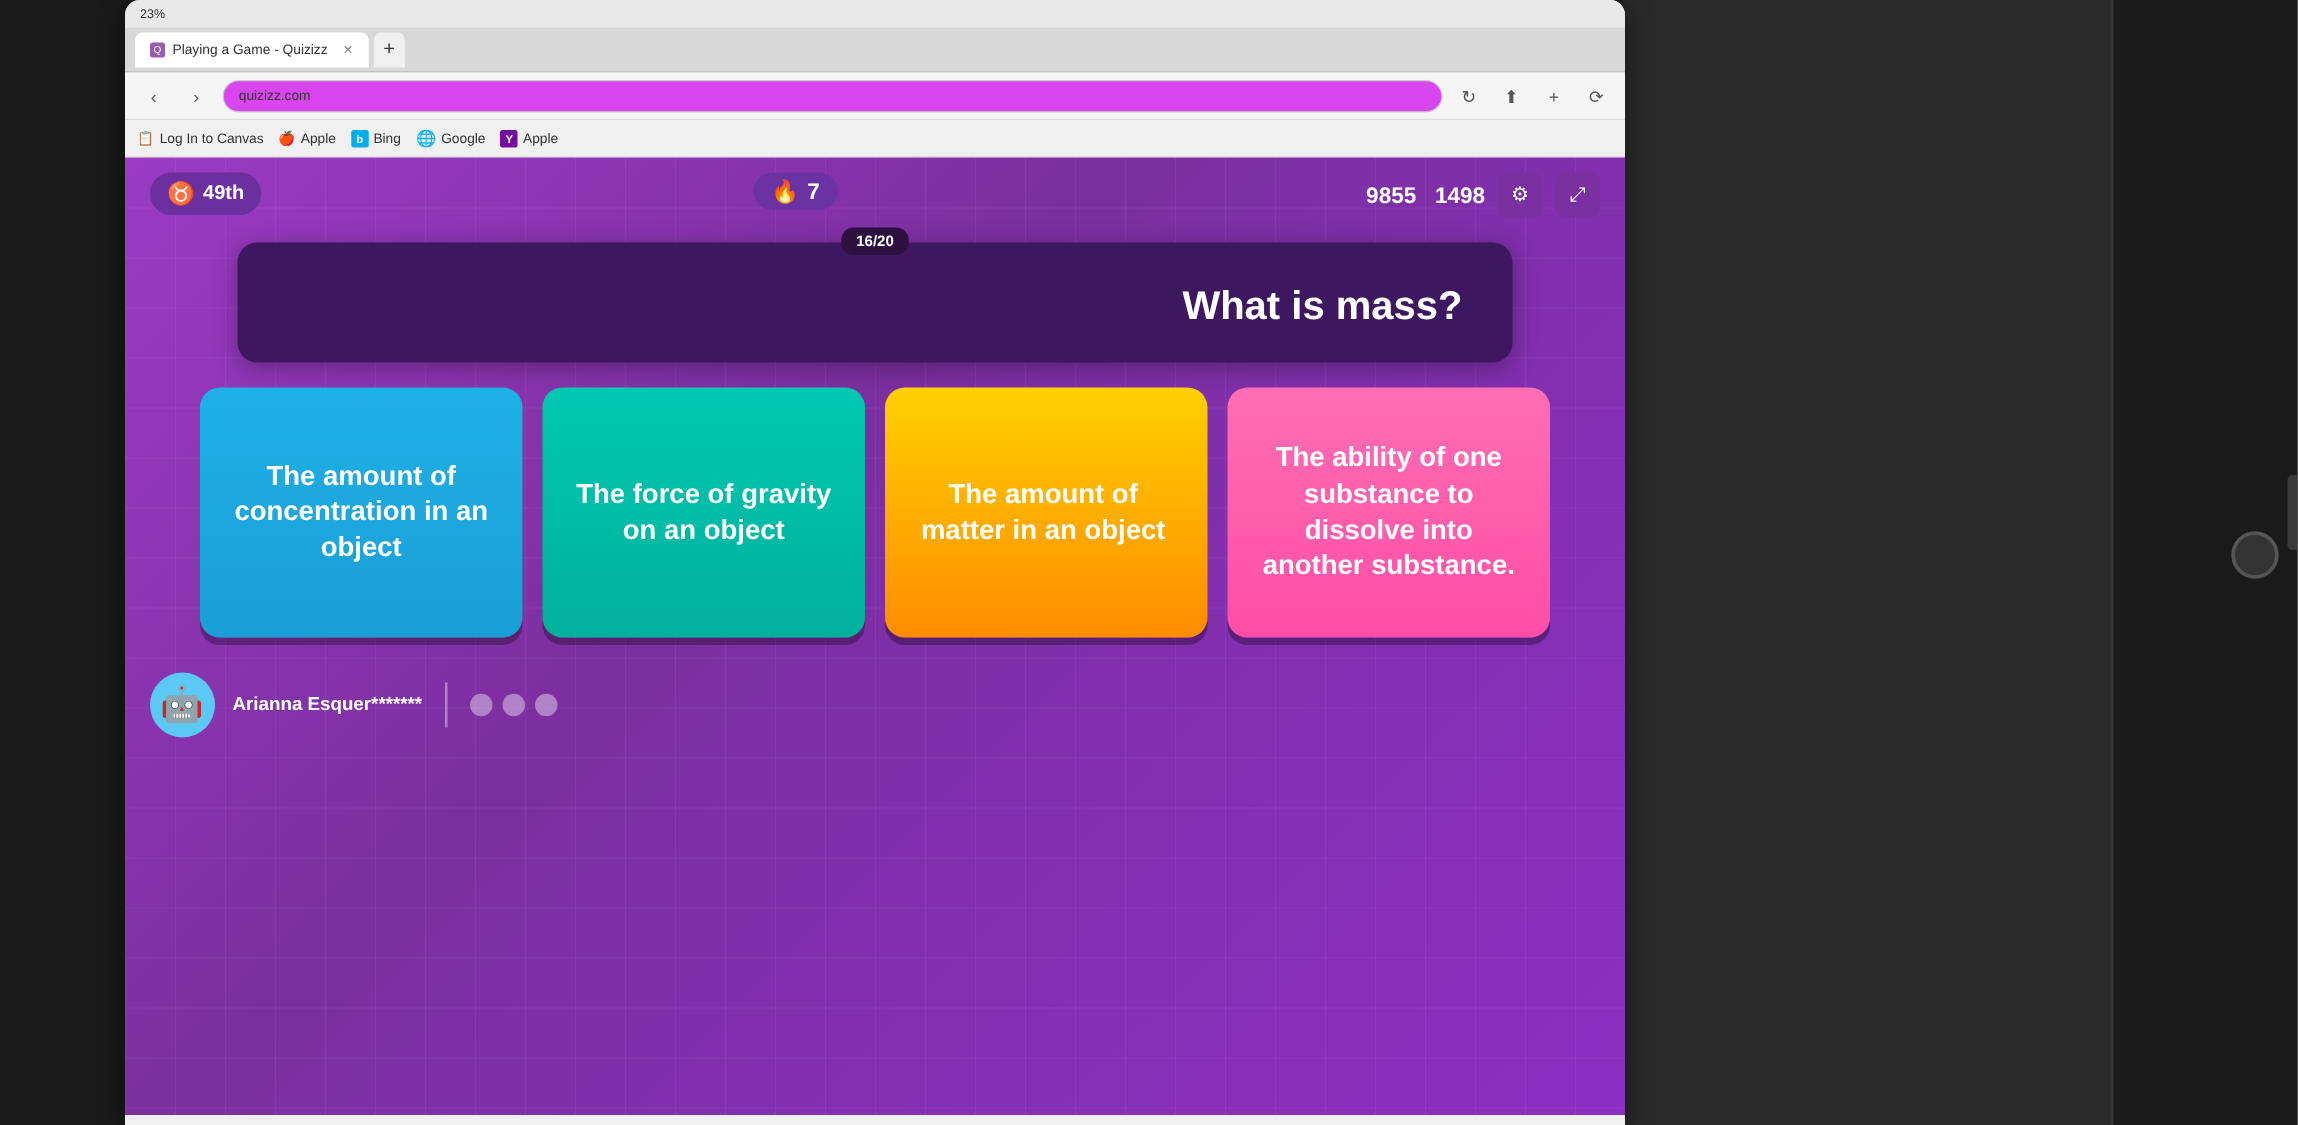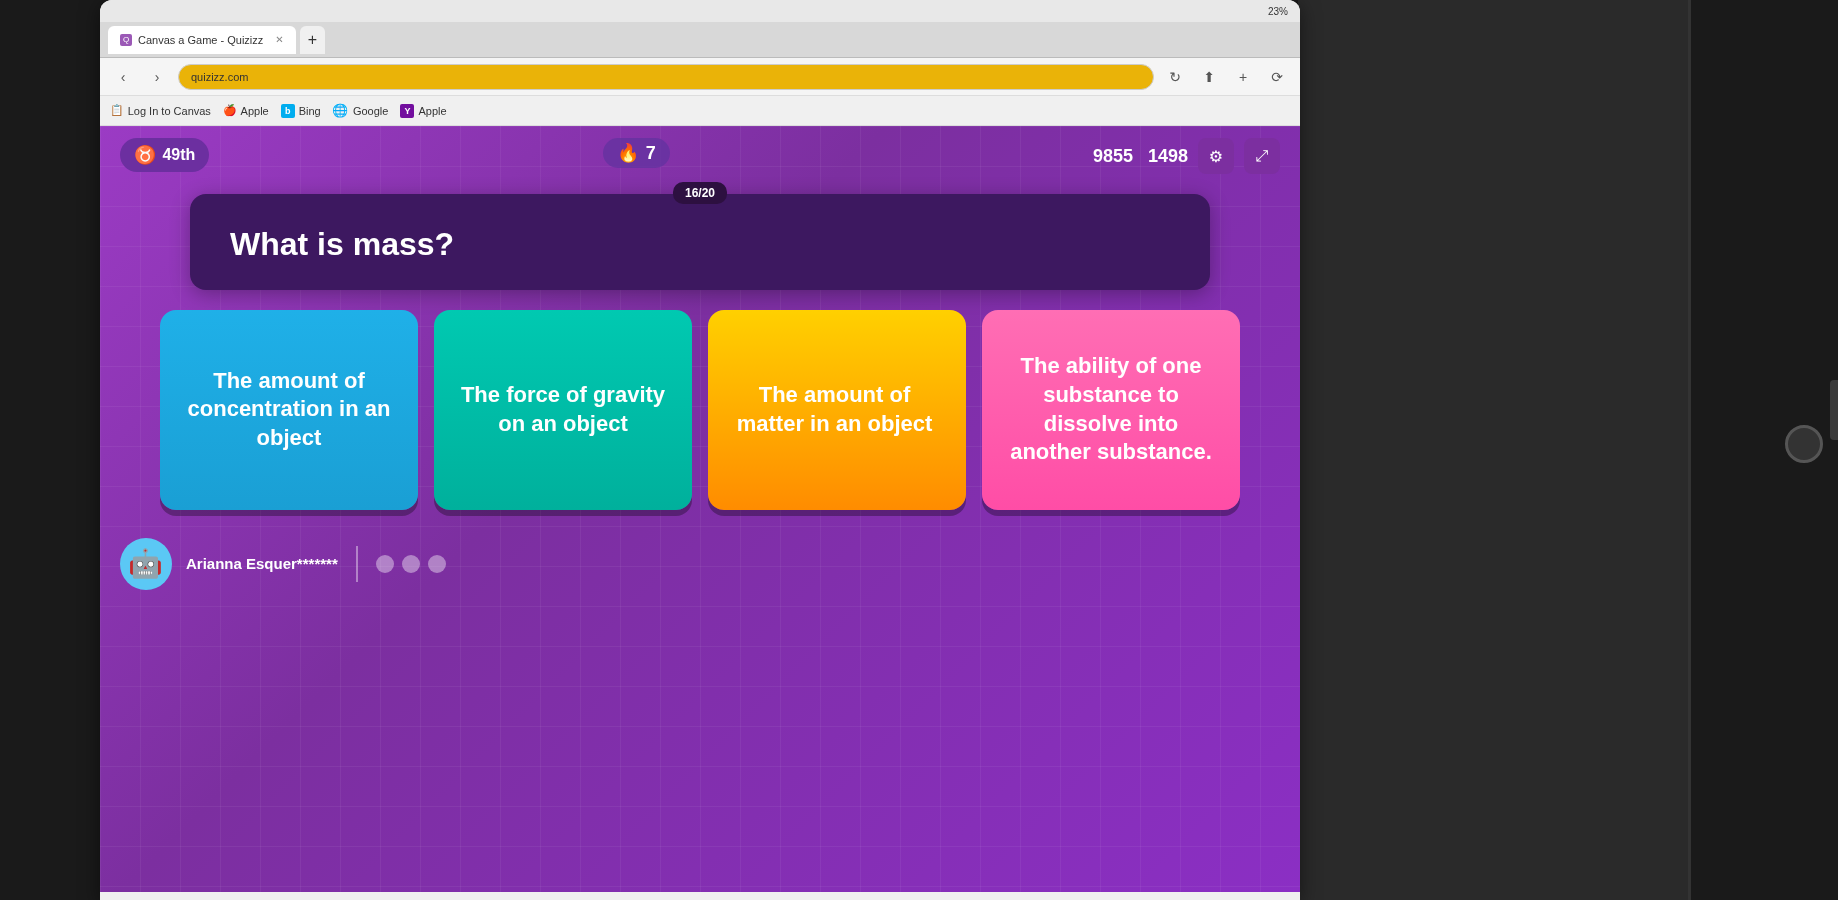--- a/index.html
+++ b/index.html
@@ -84,21 +84,21 @@
       display: flex;
       align-items: center;
       justify-content: center;
       font-size: 14px;
       color: #555;
     }
 
     .address-bar {
       flex: 1;
       height: 26px;
-      background: #eab308;
+      background: #d946ef;
       border: 1px solid #ccc;
       border-radius: 13px;
       padding: 0 12px;
       font-size: 11px;
       color: #333;
       display: flex;
       align-items: center;
     }
 
     .bookmarks-bar {
@@ -238,21 +238,21 @@
       left: 50%;
       transform: translateX(-50%);
       z-index: 11;
       text-align: right;
     }
 
     .question-box {
       background: #3d1860;
       border-radius: 16px;
       padding: 30px 40px 24px;
-      text-align: left;
+      text-align: right;
       box-shadow: 0 4px 20px rgba(0,0,0,0.3);
       position: relative;
     }
 
     .question-text {
       color: white;
       font-size: 32px;
       font-weight: bold;
       line-height: 1.3;
     }
@@ -353,21 +353,21 @@
       height: 18px;
       border-radius: 50%;
       background: rgba(255,255,255,0.4);
     }
 
     .status-bar {
       height: 22px;
       background: #e8e8e8;
       display: flex;
       align-items: center;
-      justify-content: flex-end;
+      justify-content: flex-start;
       padding: 0 12px;
       font-size: 10px;
       color: #333;
     }
 
     
     .physical-bg {
       position: absolute;
       right: 0;
       top: 0;
@@ -422,21 +422,21 @@
   <div class="status-bar">
     <span></span>
     <span>23%</span>
   </div>
 
   <div class="browser-tabs">
     <div class="browser-tab active">
       <div class="tab-favicon">
         <span>Q</span>
       </div>
-      <span>Canvas a Game - Quizizz</span>
+      <span>Playing a Game - Quizizz</span>
       <span style="margin-left:6px;font-size:10px;color:#888;">✕</span>
     </div>
     <div class="browser-tab" style="font-size:16px;padding:0 8px;">+</div>
   </div>
 
   <div class="browser-toolbar">
     <button class="toolbar-btn">‹</button>
     <button class="toolbar-btn">›</button>
     <div class="address-bar">
       <span>quizizz.com</span>

